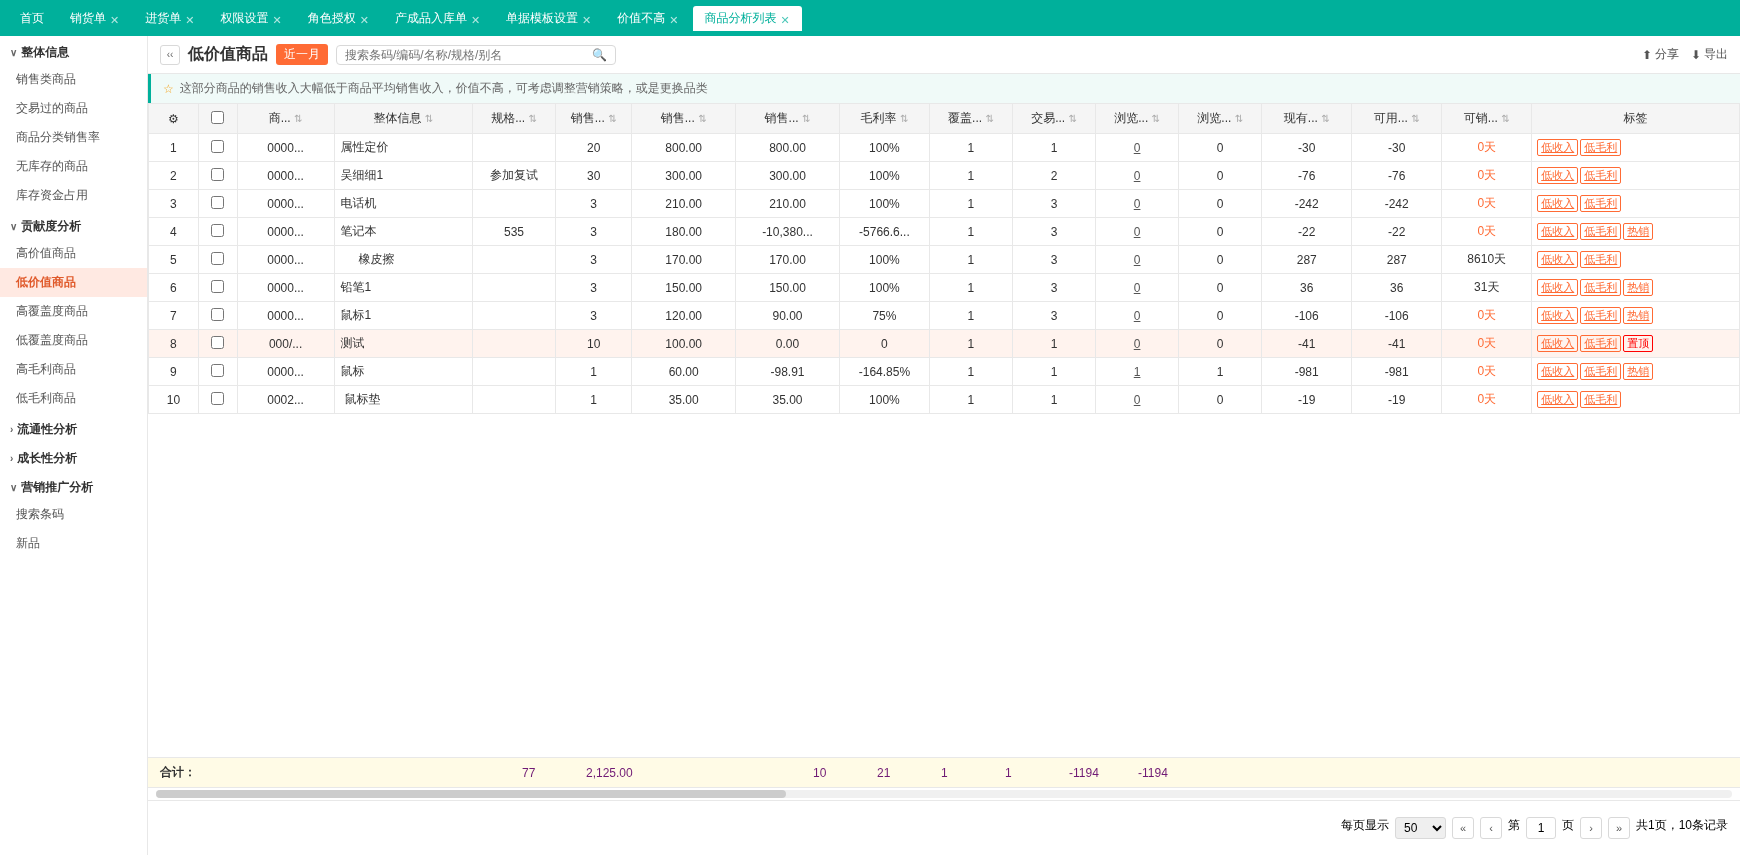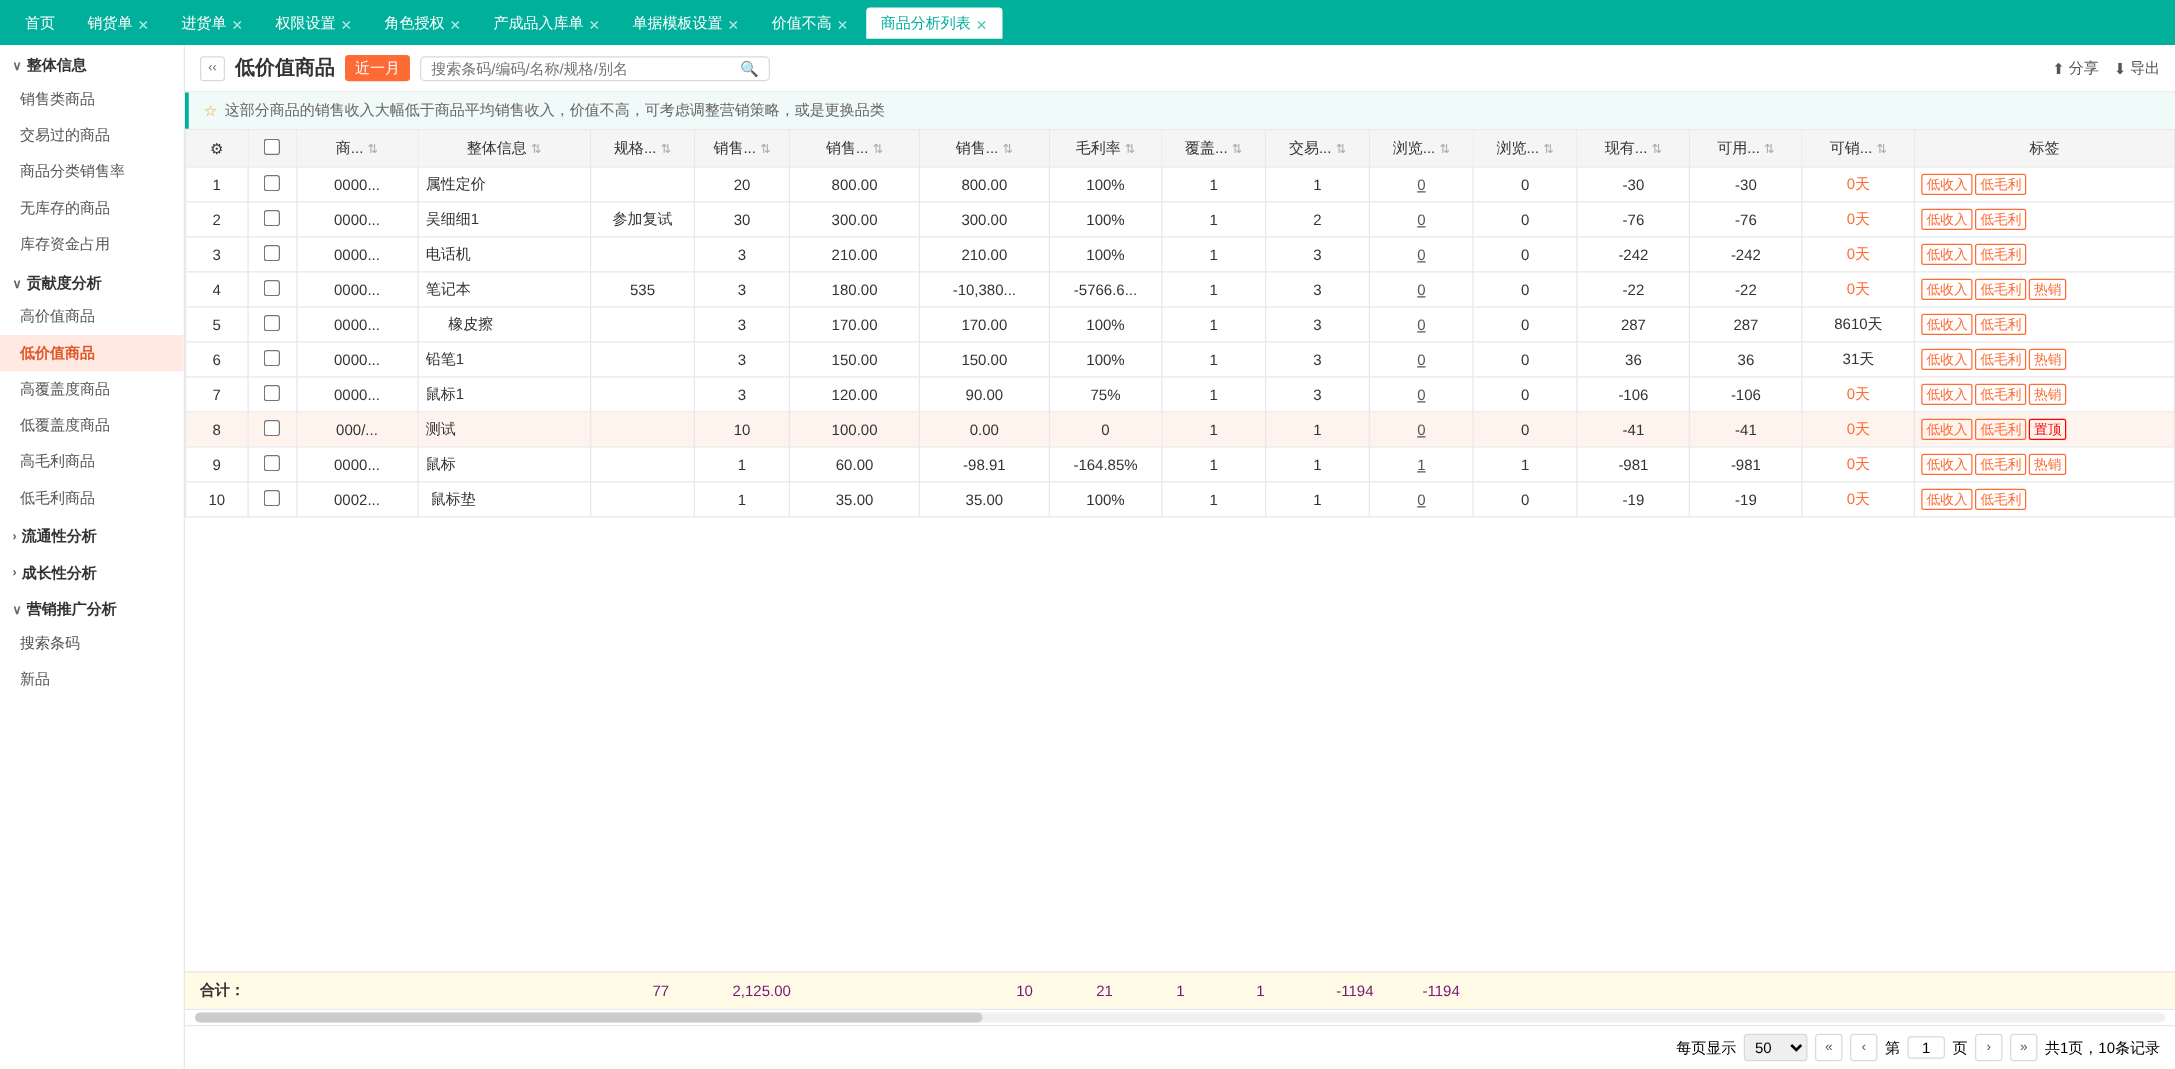--- a/index.html
+++ b/index.html
@@ -187,21 +187,21 @@
     }
     tbody tr.highlight { background: #fff3ee; }
     .tag {
       display: inline-block;
       border: 1px solid;
       border-radius: 2px;
       padding: 0 3px;
       font-size: 11px;
       margin: 0 1px;
     }
-    .tag-orange { color: #ff6b35; border-color: #ff6b35; }
+    .tag-orange { color: #ff6b35; border-color: #ff6b35; text-decoration: underline; }
     .tag-red { color: #f00; border-color: #f00; }
     .underline { text-decoration: underline; cursor: pointer; }
 
     
     .table-footer {
       background: #fffbe6;
       border-top: 1px solid #e8e8e8;
       display: flex;
       align-items: center;
       padding: 6px 12px;
@@ -210,23 +210,22 @@
     }
     .footer-label { color: #333; font-weight: bold; margin-right: 8px; }
     .footer-cell { 
       min-width: 60px; 
       color: #701a75;
     }
 
     
     .pagination-bar {
       display: flex;
-      align-items: center;
       justify-content: flex-end;
-      padding: 6px 12px;
+      padding: 16px 12px;
       border-top: 1px solid #e8e8e8;
       background: #fff;
       gap: 6px;
       font-size: 12px;
     }
     .pagination-bar select {
       border: 1px solid #d9d9d9;
       border-radius: 3px;
       padding: 2px 4px;
       font-size: 12px;

